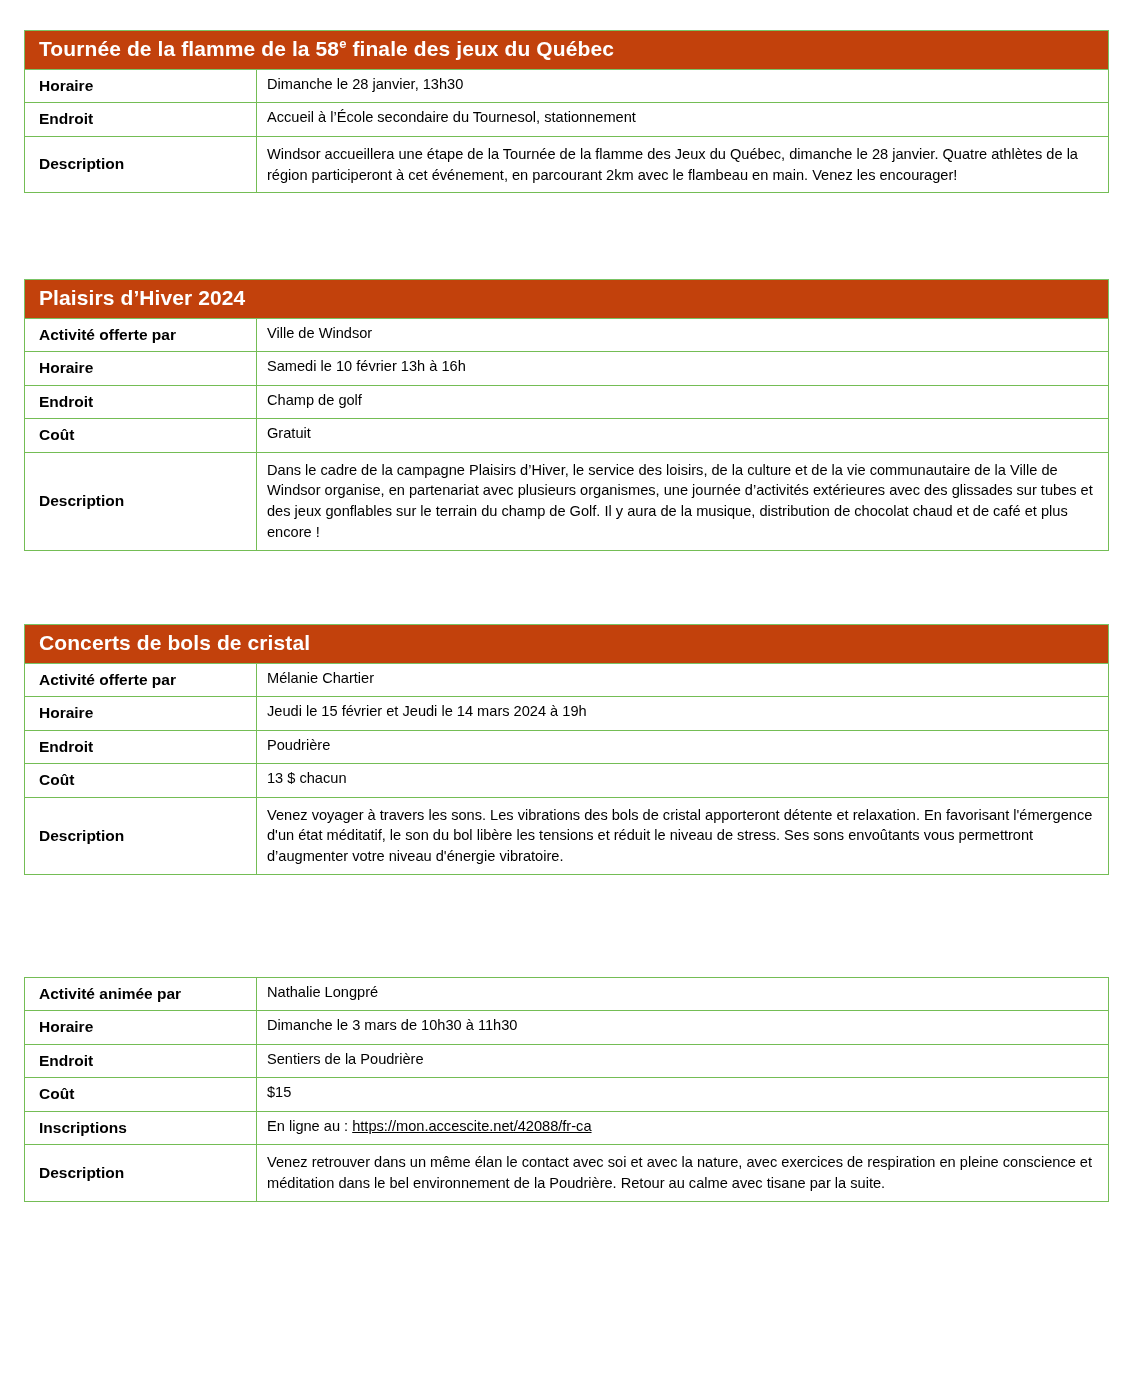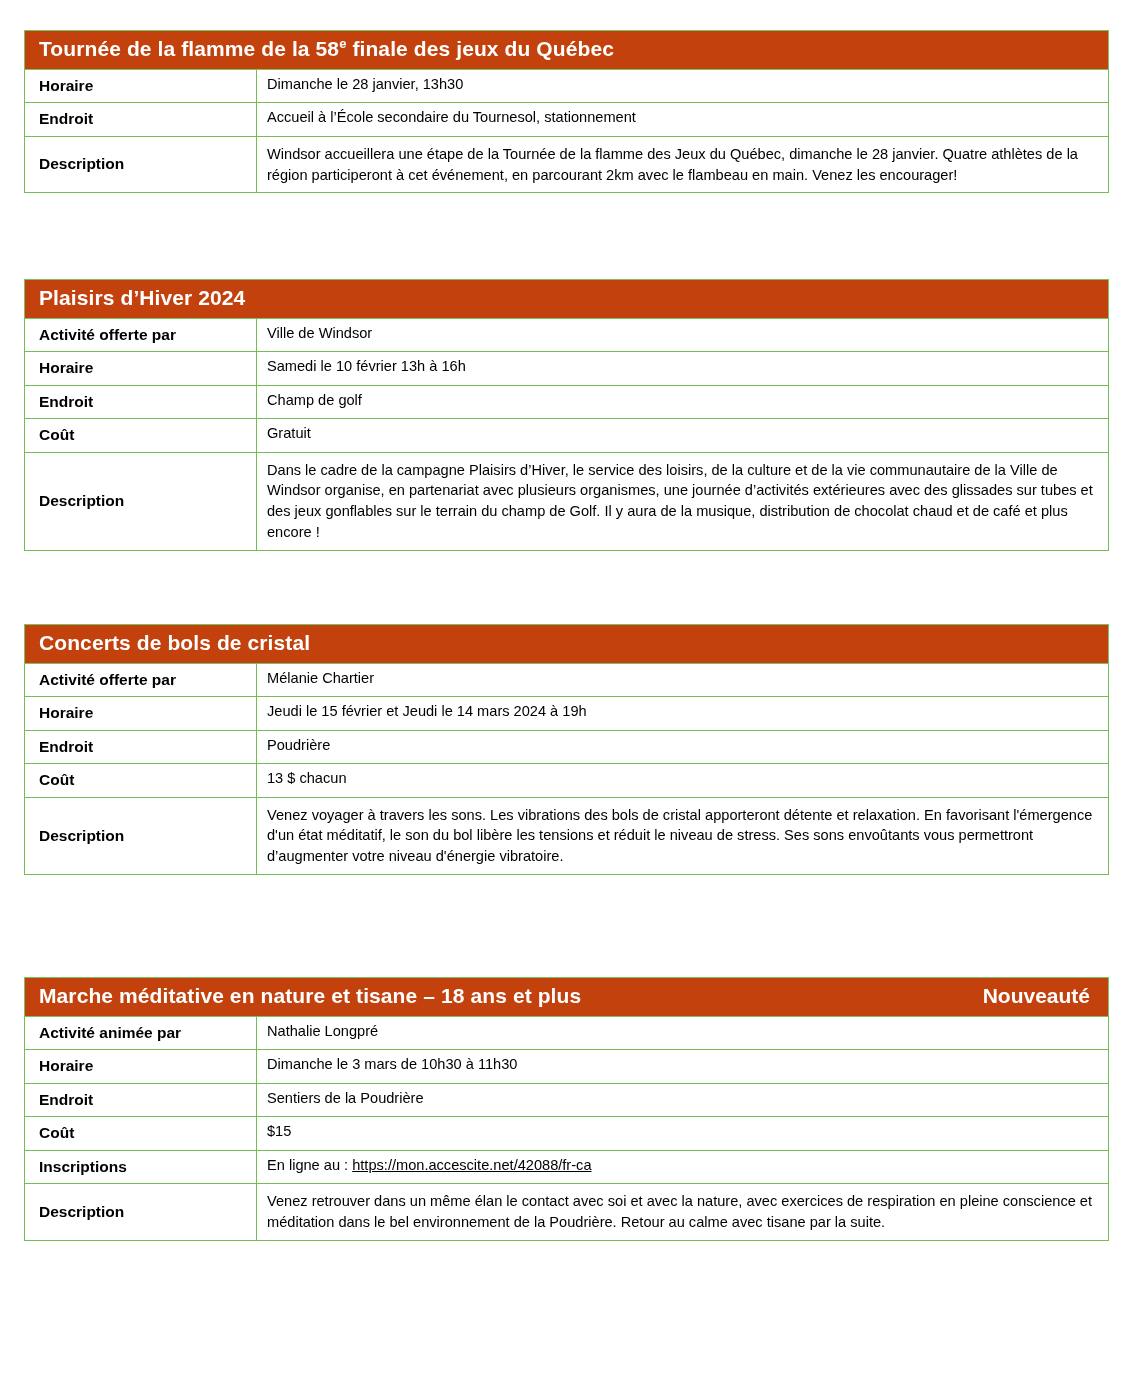--- a/index.html
+++ b/index.html
@@ -198,28 +198,20 @@
           <td class="val">Venez voyager à travers les sons. Les vibrations des bols de cristal apporteront détente et relaxation. En favorisant l'émergence d'un état méditatif, le son du bol libère les tensions et réduit le niveau de stress. Ses sons envoûtants vous permettront d’augmenter votre niveau d'énergie vibratoire.</td>
         </tr>
       </tbody>
     </table>
     <table class="event-table" id="tbl-3">
       <colgroup>
         <col class="c-label">
         <col class="c-value">
       </colgroup>
       <tbody>
-        <tr class="hdr-row">
-          <td colspan="2">
-            <div class="hdr-inner">
-              <div class="hdr-title"><span>Marche méditative en nature et tisane – 18 ans et plus</span></div>
-              <div class="hdr-badge">Nouveauté</div>
-            </div>
-          </td>
-        </tr>
         <tr>
           <td class="lbl">Activité animée par</td>
           <td class="val">Nathalie Longpré</td>
         </tr>
         <tr>
           <td class="lbl">Horaire</td>
           <td class="val">Dimanche le 3 mars de 10h30 à 11h30</td>
         </tr>
         <tr>
           <td class="lbl">Endroit</td>

